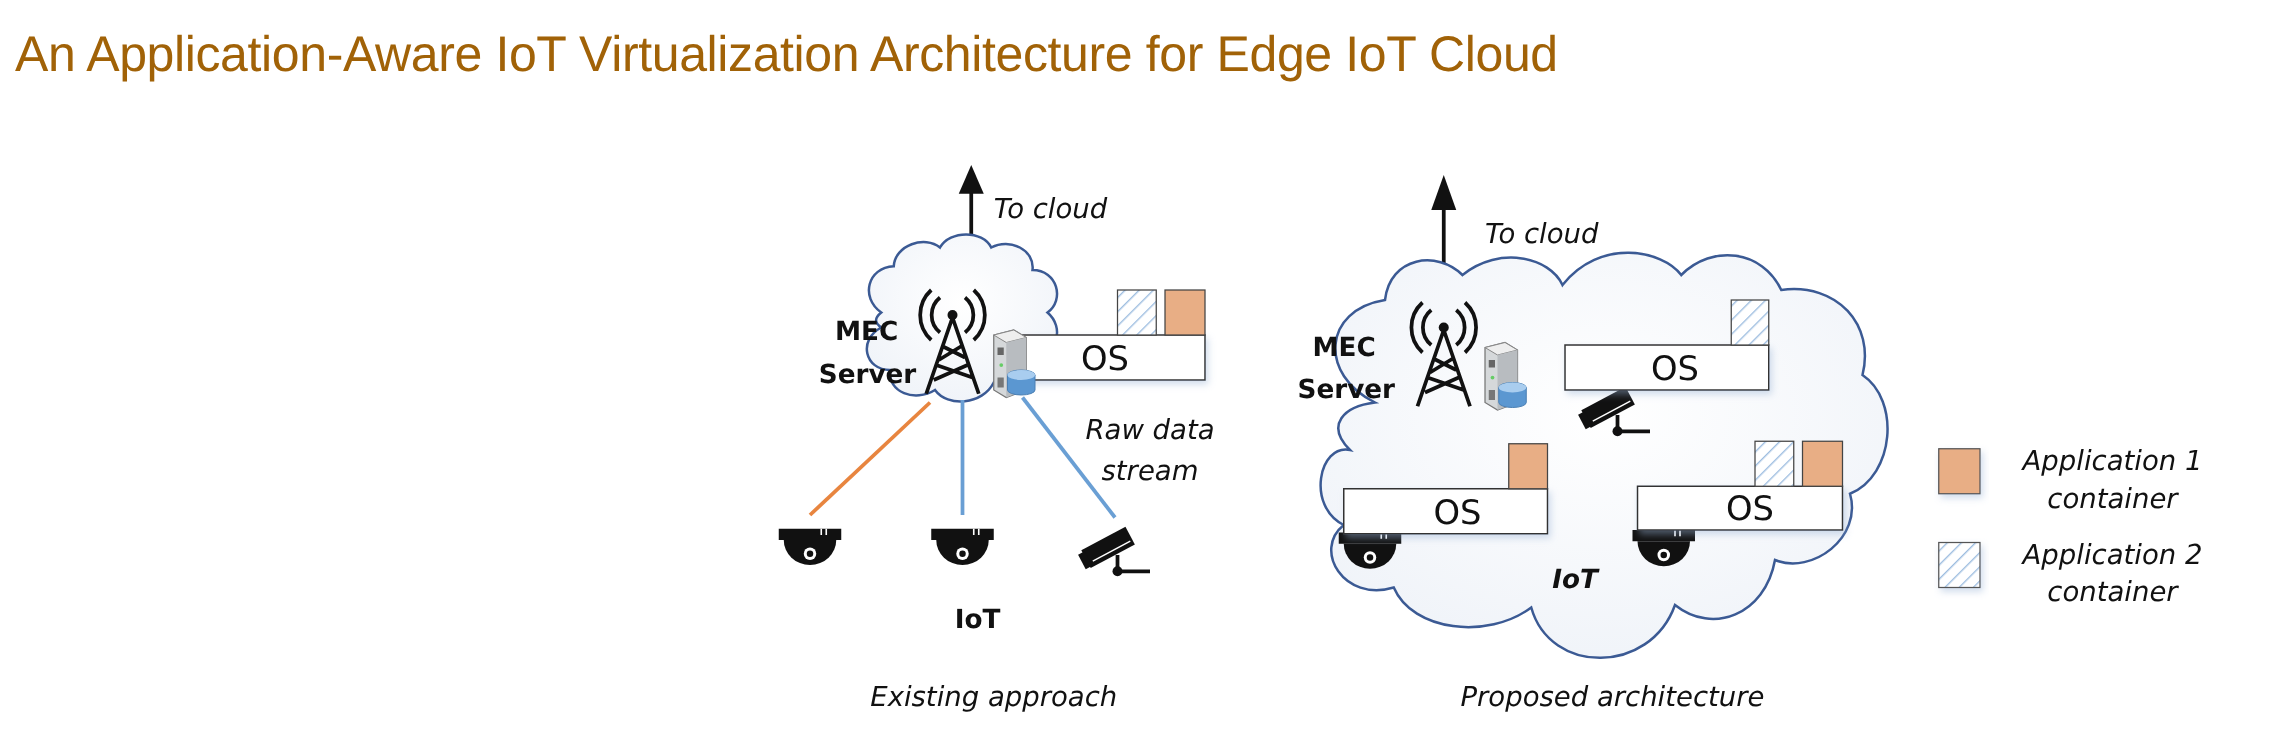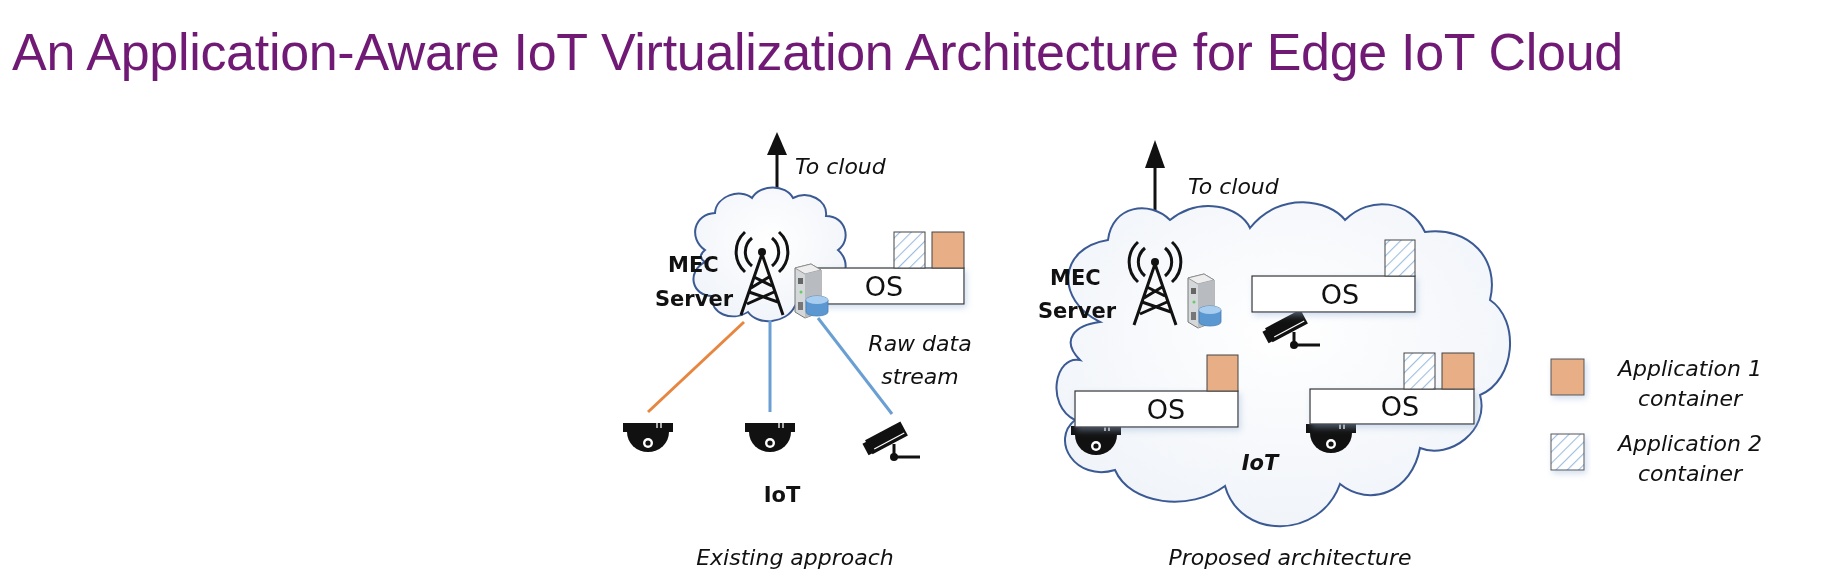--- a/index.html
+++ b/index.html
@@ -1,17 +1,17 @@
 <!DOCTYPE html>
 <html><head>
 <meta charset="utf-8">
 <style>
   html, body { margin:0; padding:0; background:#ffffff; }
   body { width:1824px; height:588px; position:relative; overflow:hidden; font-family:"Liberation Sans", sans-serif; }
-  .title { position:absolute; left:12px; top:22px; font-family:"Liberation Sans", sans-serif; font-size:52px; color:#701a75; letter-spacing:-0.3px; white-space:nowrap; }
+  .title { position:absolute; left:12px; top:22px; font-family:"Liberation Sans", sans-serif; font-size:40px; color:#a16207; letter-spacing:-0.3px; white-space:nowrap; }
   svg.diagram { position:absolute; left:0; top:0; }
   .lbl { font-family:"DejaVu Sans", sans-serif; fill:#111; }
   .it { font-style:italic; }
   .bd { font-weight:bold; }
 </style>
 </head>
 <body>
 
 <div class="title">An Application-Aware IoT Virtualization Architecture for Edge IoT Cloud</div>
 

